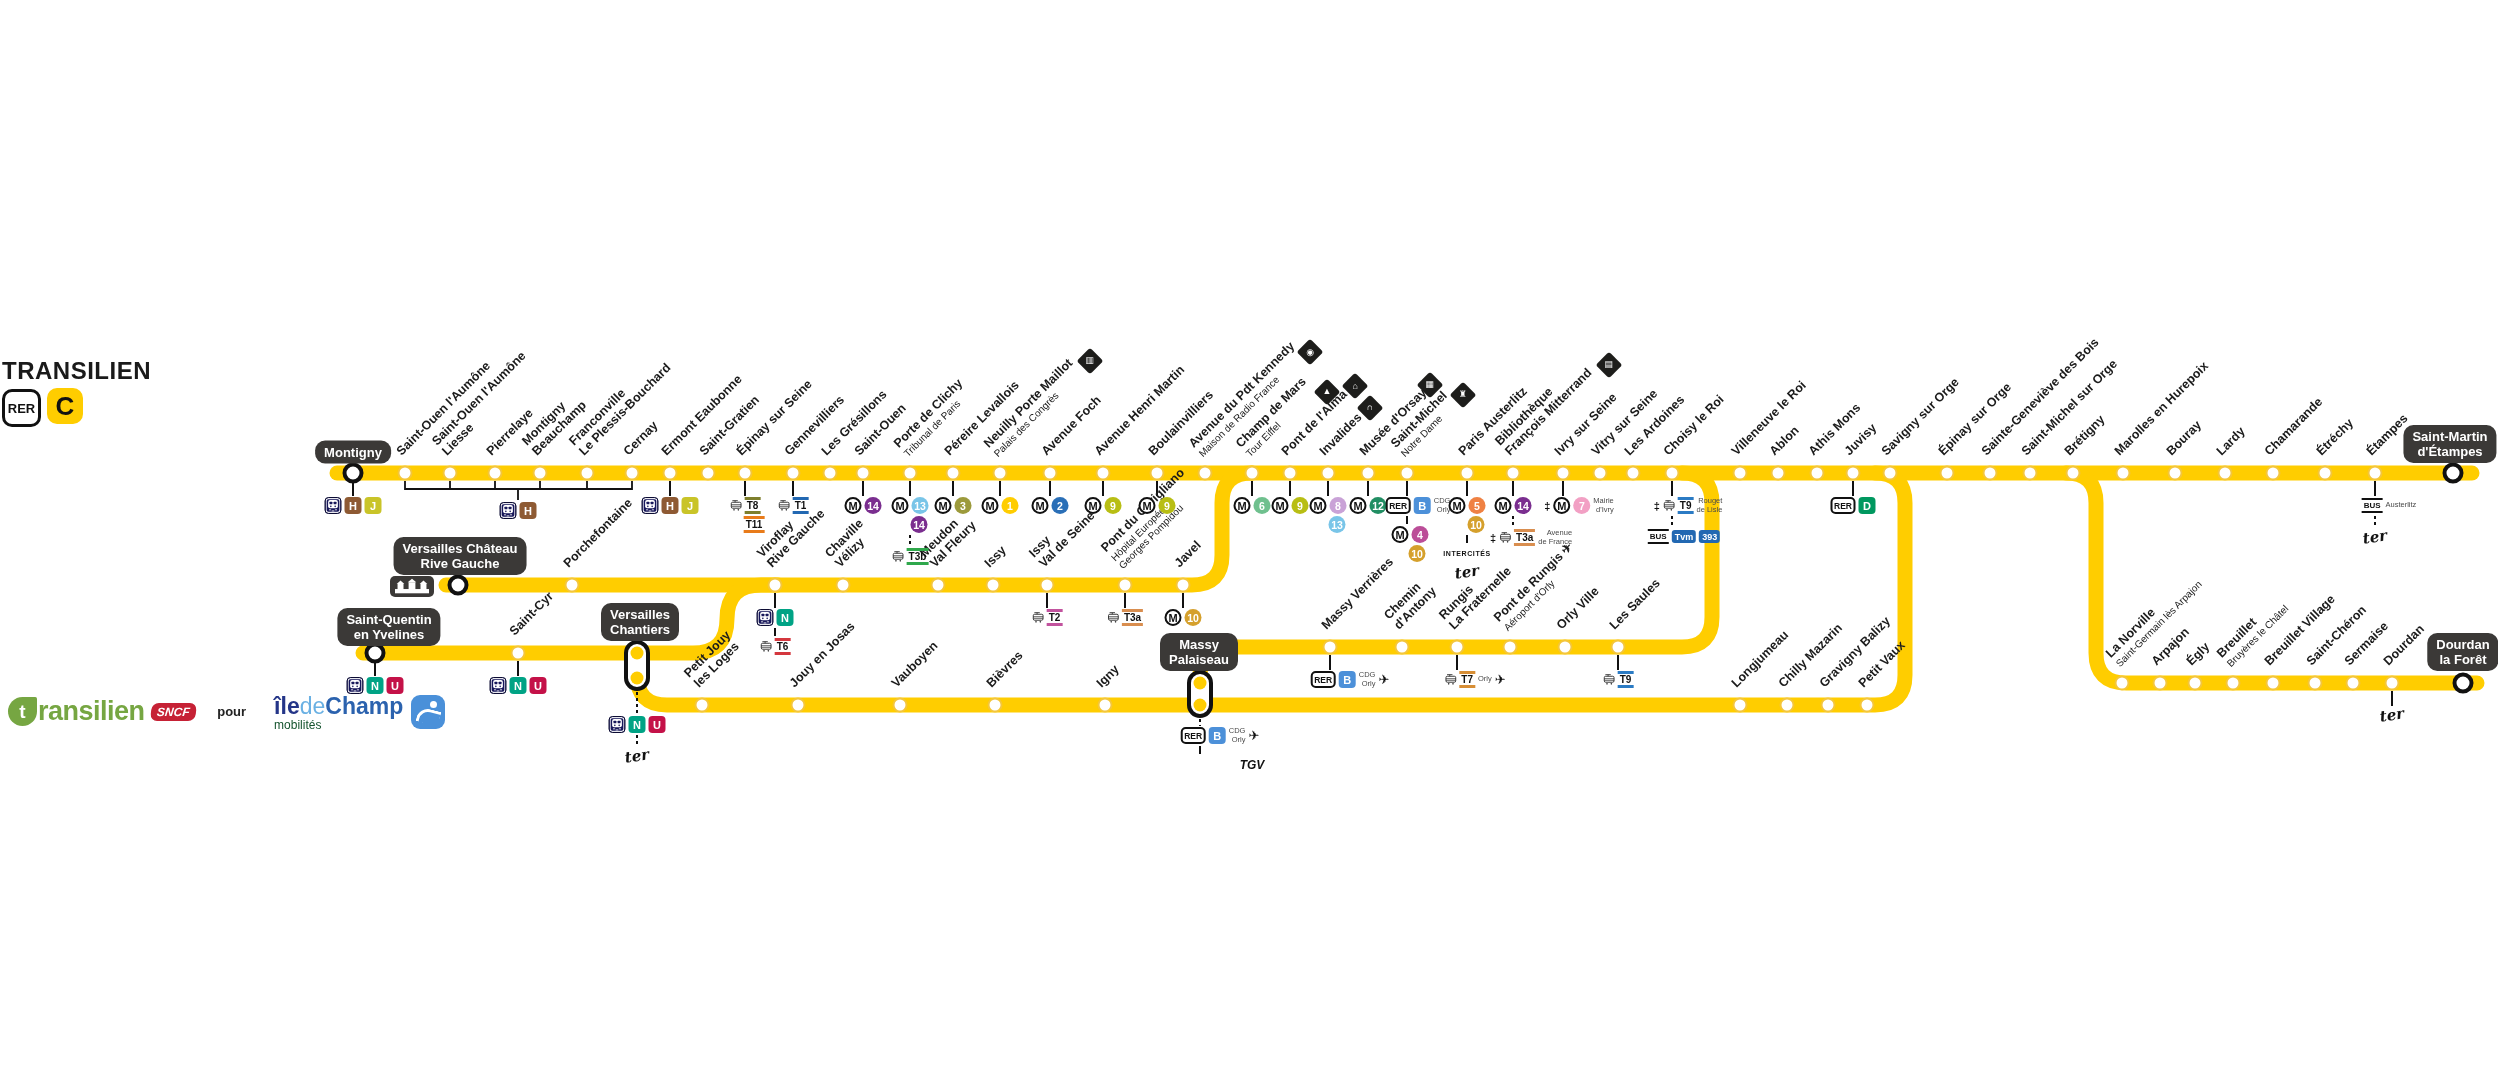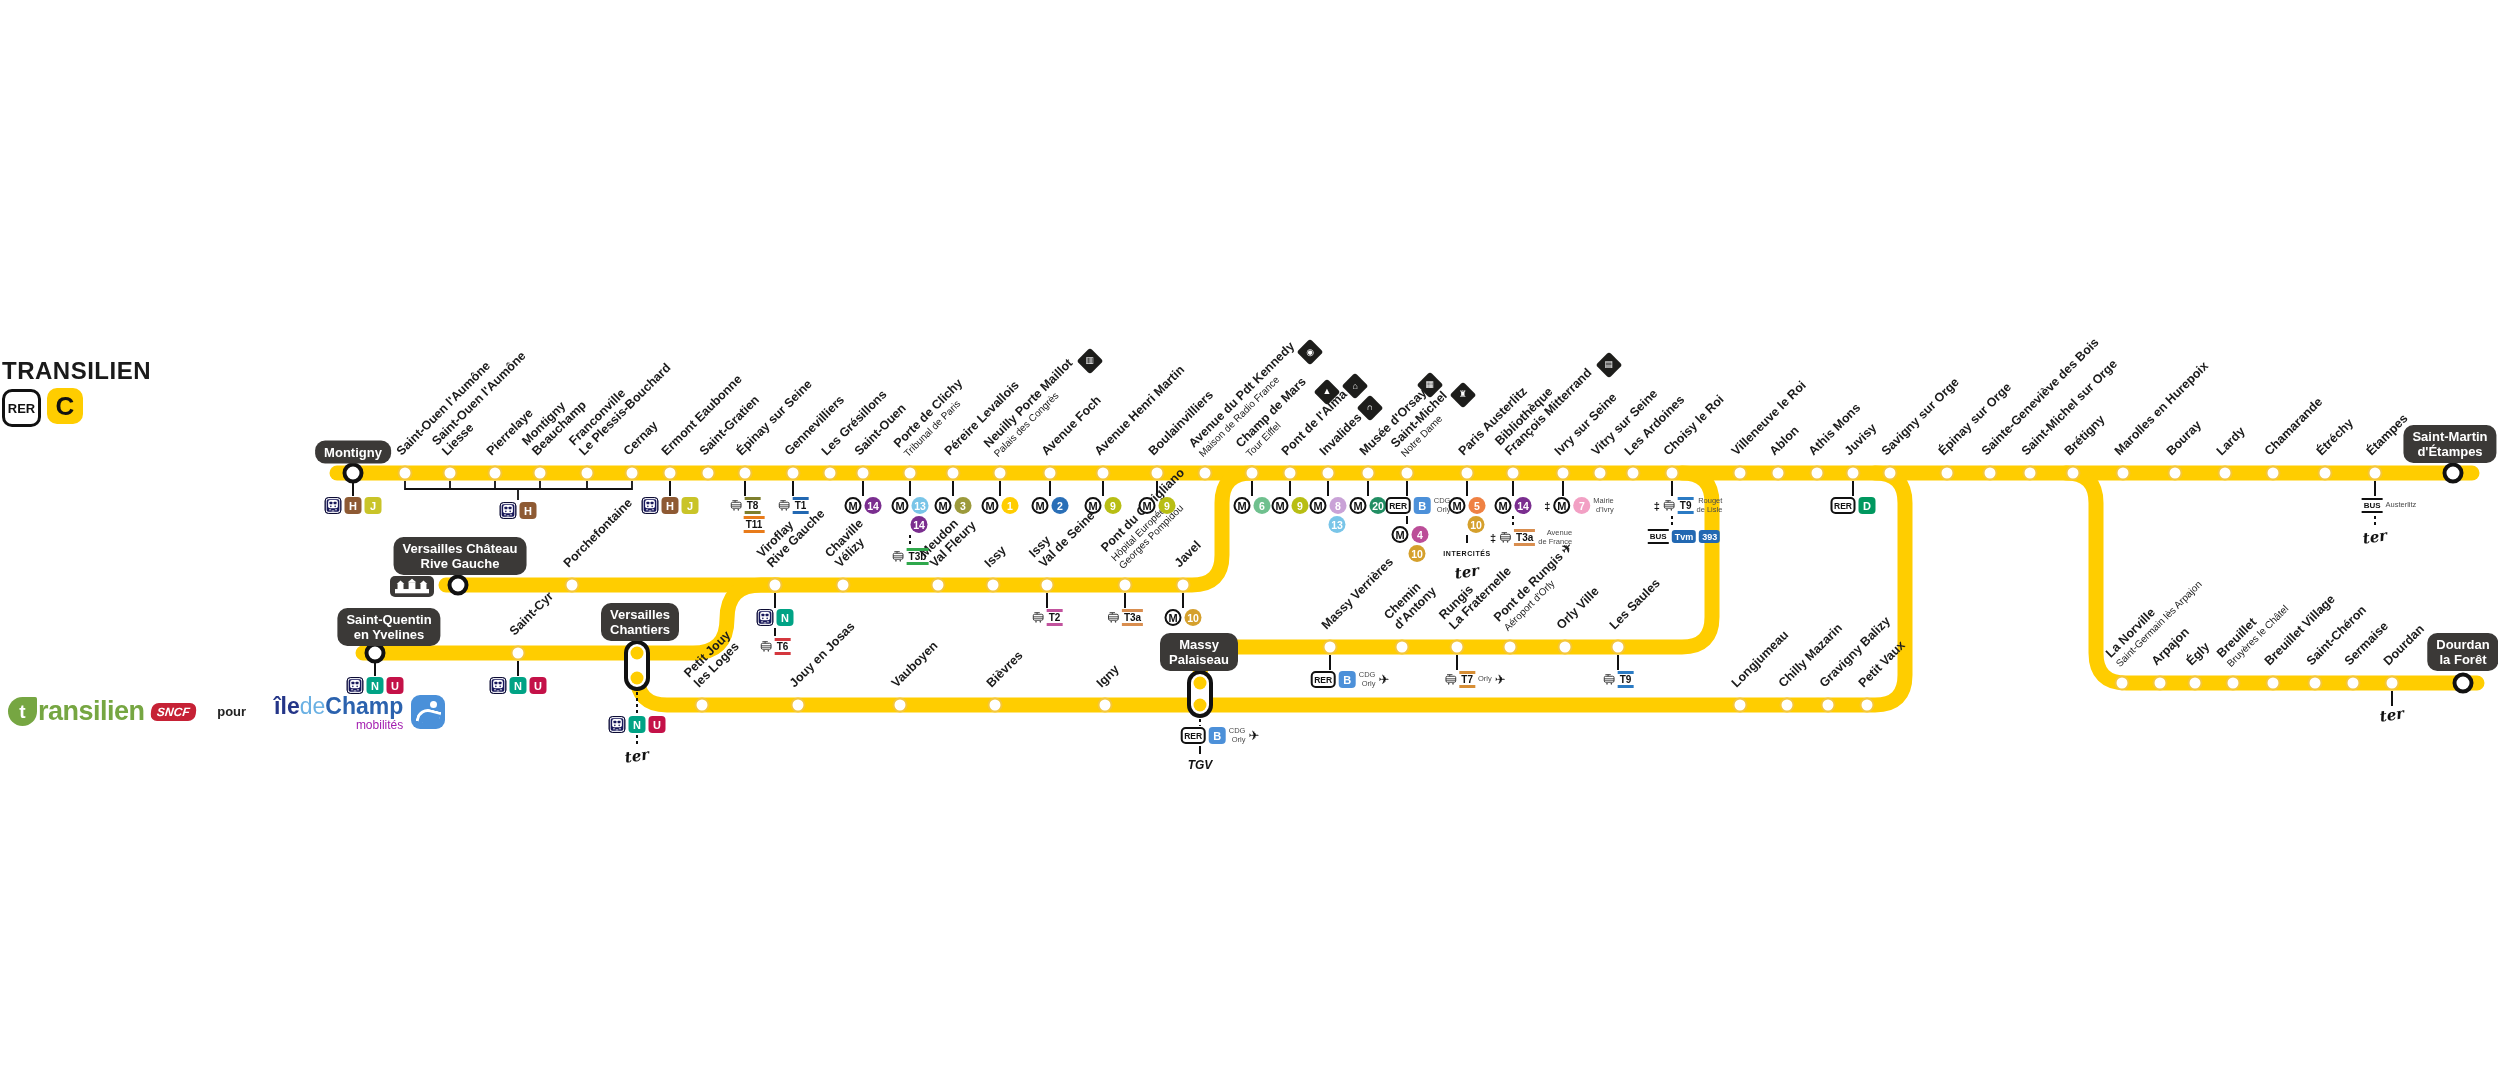--- a/index.html
+++ b/index.html
@@ -68,21 +68,21 @@
   .leaf{width:29px;height:29px;background:#76A642;border-radius:85% 10% 85% 85%;display:flex;
         align-items:center;justify-content:center;color:#fff;font:700 19px "Liberation Sans",sans-serif;}
   .brand{color:#76A642;font:700 27px/27px "Liberation Sans",sans-serif;letter-spacing:-.5px;margin-left:1px;}
   .sncf{margin-left:6px;background:#C62135;color:#fff;border-radius:7px;padding:2px 6px;
         font:italic 800 12px "Liberation Sans",sans-serif;transform:skew(-6deg);}
   .pour{margin-left:22px;font:700 13px "Liberation Sans",sans-serif;color:#222;}
   .idf{margin-left:28px;line-height:20px;position:relative;top:1px;}
   .idf .i1{color:#243588;font:700 23px "Liberation Sans",sans-serif;}
   .idf .i2{color:#69B0E3;font:400 23px "Liberation Sans",sans-serif;}
   .idf .i3{color:#2B62AE;font:700 23px "Liberation Sans",sans-serif;}
-  .idf .mob{display:block;text-align:right;color:#a21caf;font:400 12px "Liberation Sans",sans-serif;margin-top:-2px;}
+  .idf .mob{display:block;text-align:left;color:#14532d;font:400 12px "Liberation Sans",sans-serif;margin-top:-2px;}
   .idfm-ic{margin-left:8px;width:34px;height:34px;border-radius:9px;background:#4A90D9;position:relative;}
   .idfm-ic .hd{position:absolute;left:19px;top:6px;width:7px;height:7px;border-radius:50%;background:#fff;}
   .idfm-ic .bd{position:absolute;left:6px;top:14px;width:20px;height:12px;border:3px solid #fff;
                border-top-left-radius:12px;border-bottom-right-radius:12px;border-right:none;border-bottom:none;transform:rotate(14deg);}
 </style>
 </head>
 <body>
 
 <div id="stage">
   <svg id="rails" width="2498" height="1092">
@@ -392,21 +392,21 @@
     </div>
     <div class="dot" style="left: 1368px; top: 473px;"></div>
     <div class="lbl" style="left: 1367px; top: 458px;">
       <div class="rot">
         <div class="ln">Musée d'Orsay</div>
       </div>
     </div>
     <div class="cl" style="left: 1368px; top: 481px; height: 15px;"></div>
     <div class="crow" style="left: 1368px; top: 497px;">
       <div class="b b-m">M</div>
-      <div class="b b-num" style="background: rgb(33, 142, 99);">20</div>
+      <div class="b b-num" style="background: rgb(33, 142, 99);">12</div>
     </div>
     <div class="dot" style="left: 1407px; top: 473px;"></div>
     <div class="lbl" style="left: 1406px; top: 458px;">
       <div class="rot">
         <div class="ln">Saint-Michel</div>
         <div class="sb">Notre Dame</div>
       </div>
     </div>
     <div class="cl" style="left: 1407px; top: 481px; height: 15px;"></div>
     <div class="crow" style="left: 1425px; top: 497px;">
@@ -1008,21 +1008,21 @@
     <div class="ydot" style="left: 1200px; top: 705px;"></div>
     <div class="plate" style="left: 1199px; top: 652px;">Massy<br>Palaiseau</div>
     <div class="cl dash" style="left: 1200px; top: 719px; height: 7px;"></div>
     <div class="crow" style="left: 1220px; top: 727px;">
       <div class="b b-rer">RER</div>
       <div class="b b-sq" style="background: rgb(76, 144, 217);">B</div>
       <div class="b b-note">CDG<br>Orly</div>
       <div class="b b-plane">✈</div>
     </div>
     <div class="cl" style="left: 1200px; top: 746px; height: 8px;"></div>
-    <div class="crow" style="left: 1200px; top: 756px;">
+    <div class="crow" style="left: 1252px; top: 756px;">
       <div class="b b-tgv">TGV</div>
     </div>
     <div class="crow" style="left: 518px; top: 502px;">
       <div class="b b-train">
         <svg viewBox="0 0 24 24" width="13" height="13">
           <rect x="3" y="2" width="18" height="15" rx="3.5" fill="#fff"></rect>
           <rect x="5.5" y="5" width="5.4" height="4.6" rx="1" fill="#17175A"></rect>
           <rect x="13.1" y="5" width="5.4" height="4.6" rx="1" fill="#17175A"></rect>
           <circle cx="8" cy="13.6" r="1.5" fill="#17175A"></circle>
           <circle cx="16" cy="13.6" r="1.5" fill="#17175A"></circle>

